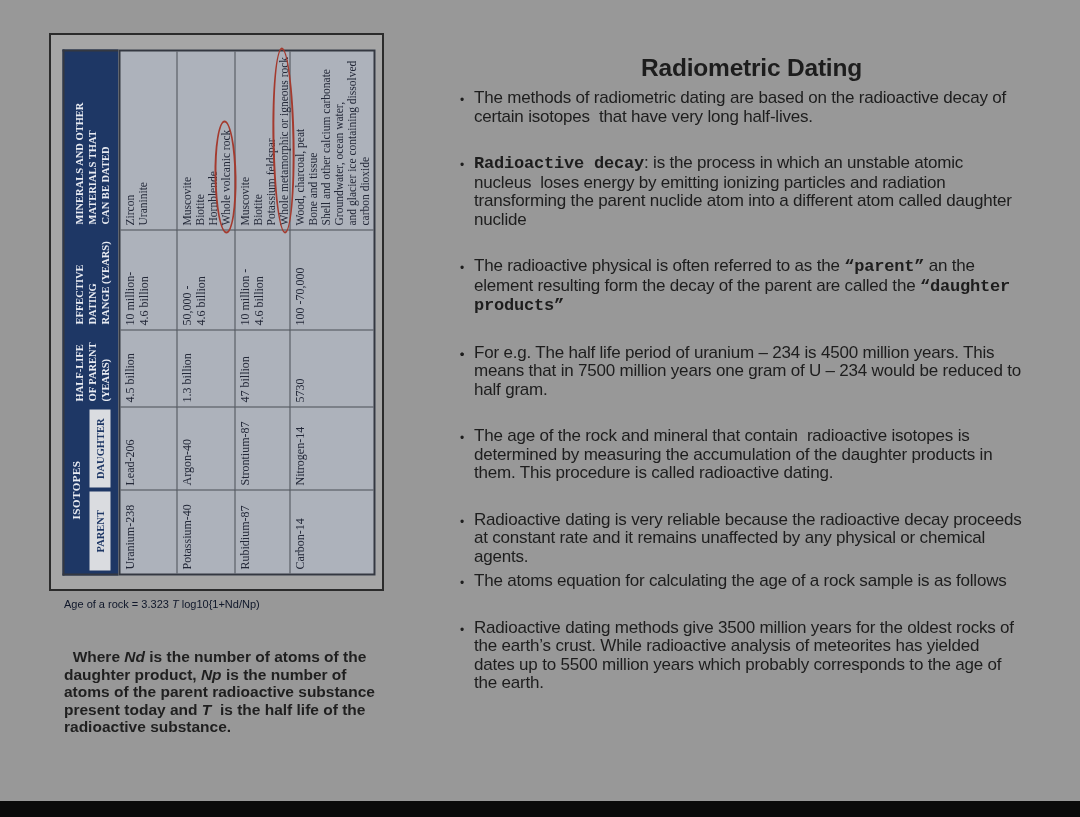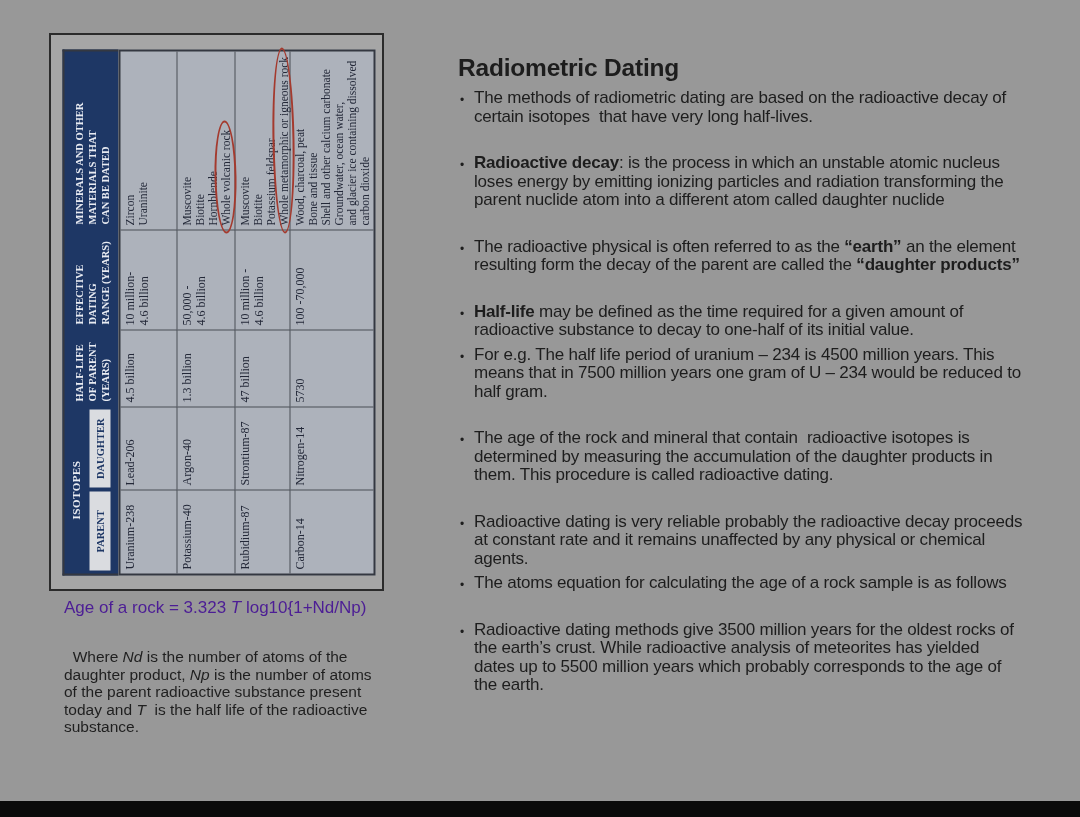--- a/index.html
+++ b/index.html
@@ -53,43 +53,43 @@
   .cell .line{white-space:nowrap;}
   .circled{position:relative;display:inline-block;}
   .circled::after{
     content:"";position:absolute;left:-8px;right:-9px;top:-5px;bottom:-4px;
     border:2px solid #a43a2e;border-radius:50%;transform:rotate(-1deg);
     pointer-events:none;
   }
   
   .formula{
     position:absolute;left:64px;top:598px;width:340px;
-    font-size:17px;color:#4c1d95;white-space:pre-wrap;
+    font-size:11px;color:#0f172a;white-space:pre-wrap;
   }
   .formula .it{font-style:italic;}
   .note{
     position:absolute;left:64px;top:648px;width:324px;
-    font-size:15.5px;line-height:17.5px;color:#1f1f1f;white-space:pre-wrap;
+    font-size:15.5px;line-height:17.5px;color:#1f1f1f;white-space:pre-wrap;font-weight:bold;
   }
   .note .it{font-style:italic;}
   
   .rightcol{position:absolute;left:458px;top:54px;width:566px;color:#1d1d1d;}
   .title{
-    font-size:24.5px;font-weight:bold;text-align:left;
+    font-size:24.5px;font-weight:bold;text-align:right;
     padding-right:162px;margin-bottom:7px;letter-spacing:-.2px;
   }
   .bullet{
     position:relative;padding-left:16px;margin-top:6px;
     font-size:17px;line-height:18.5px;letter-spacing:-.2px;white-space:pre-wrap;
   }
   .bullet.gap{margin-top:28px;}
   .bullet .dot{
     position:absolute;left:2px;top:2px;font-size:12px;
   }
-  .bullet b{letter-spacing:-.2px;}
+  .bullet b{letter-spacing:-.2px;font-family:Liberation Mono, monospace;}
   
   .bottombar{position:absolute;left:0;top:801px;width:1080px;height:16px;background:#0a0a0a;}
 </style>
 </head>
 <body>
 
 <div class="slide">
 
   <div class="figure">
     <div class="tableUn">
@@ -182,24 +182,24 @@
   </div>
 
   <div class="formula" id="formula"><span>Age of a rock = 3.323 </span><span class="it">T</span><span> log10{1+Nd/Np)</span></div>
   <div class="note" id="note"><span>  Where </span><span class="it">Nd</span><span> is the number of atoms of the daughter product, </span><span class="it">Np</span><span> is the number of atoms of the parent radioactive substance present today and </span><span class="it">T</span><span>  is the half life of the radioactive substance.</span></div>
 
   <div class="rightcol">
     <div class="title">Radiometric Dating</div>
     <div id="bullets">
         <div class="bullet"><span class="dot">•</span><span class="btext"><span>The methods of radiometric dating are based on the radioactive decay of certain isotopes  that have very long half-lives.</span></span></div>
         <div class="bullet gap"><span class="dot">•</span><span class="btext"><b>Radioactive decay</b><span>: is the process in which an unstable atomic nucleus  loses energy by emitting ionizing particles and radiation transforming the parent nuclide atom into a different atom called daughter nuclide</span></span></div>
-        <div class="bullet gap"><span class="dot">•</span><span class="btext"><span>The radioactive physical is often referred to as the </span><b>“earth”</b><span> an the element resulting form the decay of the parent are called the </span><b>“daughter products”</b></span></div>
-        <div class="bullet gap"><span class="dot">•</span><span class="btext"><b>Half-life</b><span> may be defined as the time required for a given amount of radioactive substance to decay to one-half of its initial value.</span></span></div>
+        <div class="bullet gap"><span class="dot">•</span><span class="btext"><span>The radioactive physical is often referred to as the </span><b>“parent”</b><span> an the element resulting form the decay of the parent are called the </span><b>“daughter products”</b></span></div>
+        <div class="bullet gap"><span class="dot">•</span></div>
         <div class="bullet"><span class="dot">•</span><span class="btext"><span>For e.g. The half life period of uranium – 234 is 4500 million years. This means that in 7500 million years one gram of U – 234 would be reduced to half gram.</span></span></div>
         <div class="bullet gap"><span class="dot">•</span><span class="btext"><span>The age of the rock and mineral that contain  radioactive isotopes is determined by measuring the accumulation of the daughter products in them. This procedure is called radioactive dating.</span></span></div>
-        <div class="bullet gap"><span class="dot">•</span><span class="btext"><span>Radioactive dating is very reliable probably the radioactive decay proceeds at constant rate and it remains unaffected by any physical or chemical agents.</span></span></div>
+        <div class="bullet gap"><span class="dot">•</span><span class="btext"><span>Radioactive dating is very reliable because the radioactive decay proceeds at constant rate and it remains unaffected by any physical or chemical agents.</span></span></div>
         <div class="bullet"><span class="dot">•</span><span class="btext"><span>The atoms equation for calculating the age of a rock sample is as follows</span></span></div>
         <div class="bullet gap"><span class="dot">•</span><span class="btext"><span>Radioactive dating methods give 3500 million years for the oldest rocks of the earth’s crust. While radioactive analysis of meteorites has yielded dates up to 5500 million years which probably corresponds to the age of the earth.</span></span></div>
       </div>
   </div>
 
   <div class="bottombar"></div>
 </div>
 
 </body></html>

